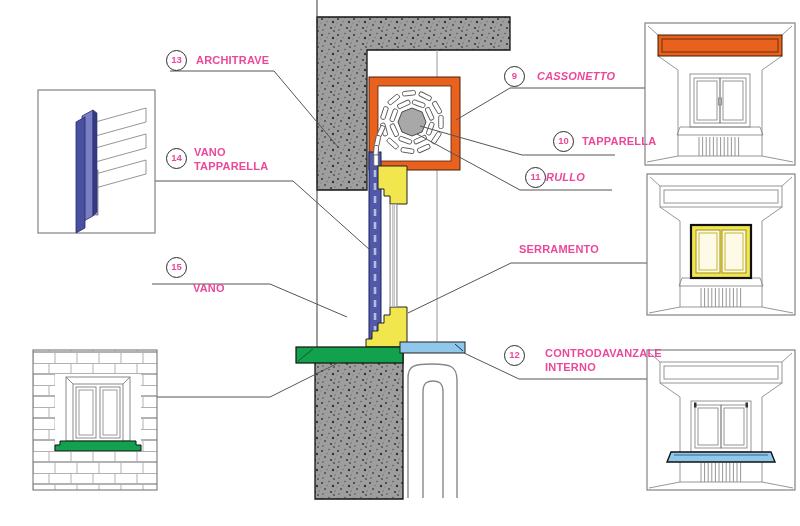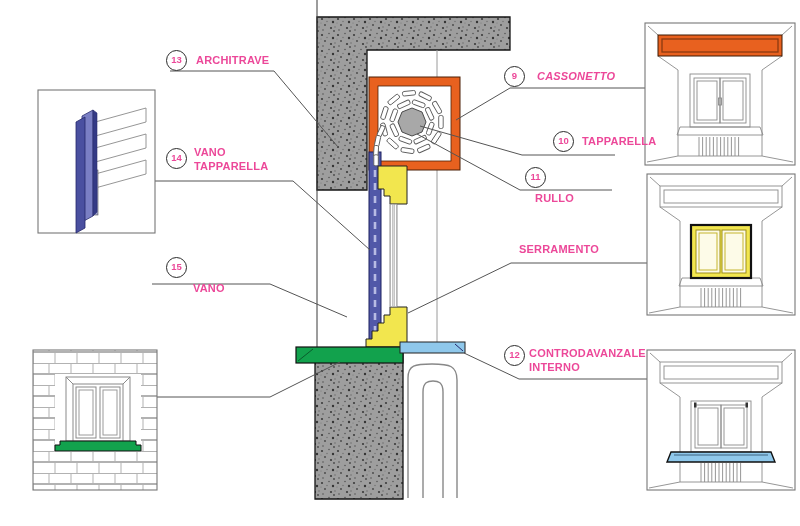--- a/index.html
+++ b/index.html
@@ -254,34 +254,34 @@
     </span>
   </div>
 
   <div class="lbl" style="left:553px;top:131px;">
     <span class="num">10</span>
     <span class="txt" style="margin-left:8px;padding-top:4px;">
       <span>TAPPARELLA</span>
     </span>
   </div>
 
-  <div class="lbl" style="left:525px;top:167px;flex-direction:column;">
+  <div class="lbl" style="left:525px;top:167px;">
     <span class="num">11</span>
-    <span class="txt" style="margin-left:10px;padding-top:4px;">
+    <span class="txt" style="padding-top:4px;font-style:italic;">
       <span>RULLO</span>
     </span>
   </div>
 
   <div class="lbl" style="left:519px;top:243px;">
     <span class="txt">
       <span>SERRAMENTO</span>
     </span>
   </div>
 
   <div class="lbl" style="left:504px;top:345px;">
     <span class="num">12</span>
-    <span class="txt" style="margin-left:4px;padding-top:2px;">
+    <span class="txt" style="margin-left:20px;padding-top:2px;">
       <span>CONTRODAVANZALE</span><br>
       <span>INTERNO</span>
     </span>
   </div>
 
 </div>
 
 </body></html>

